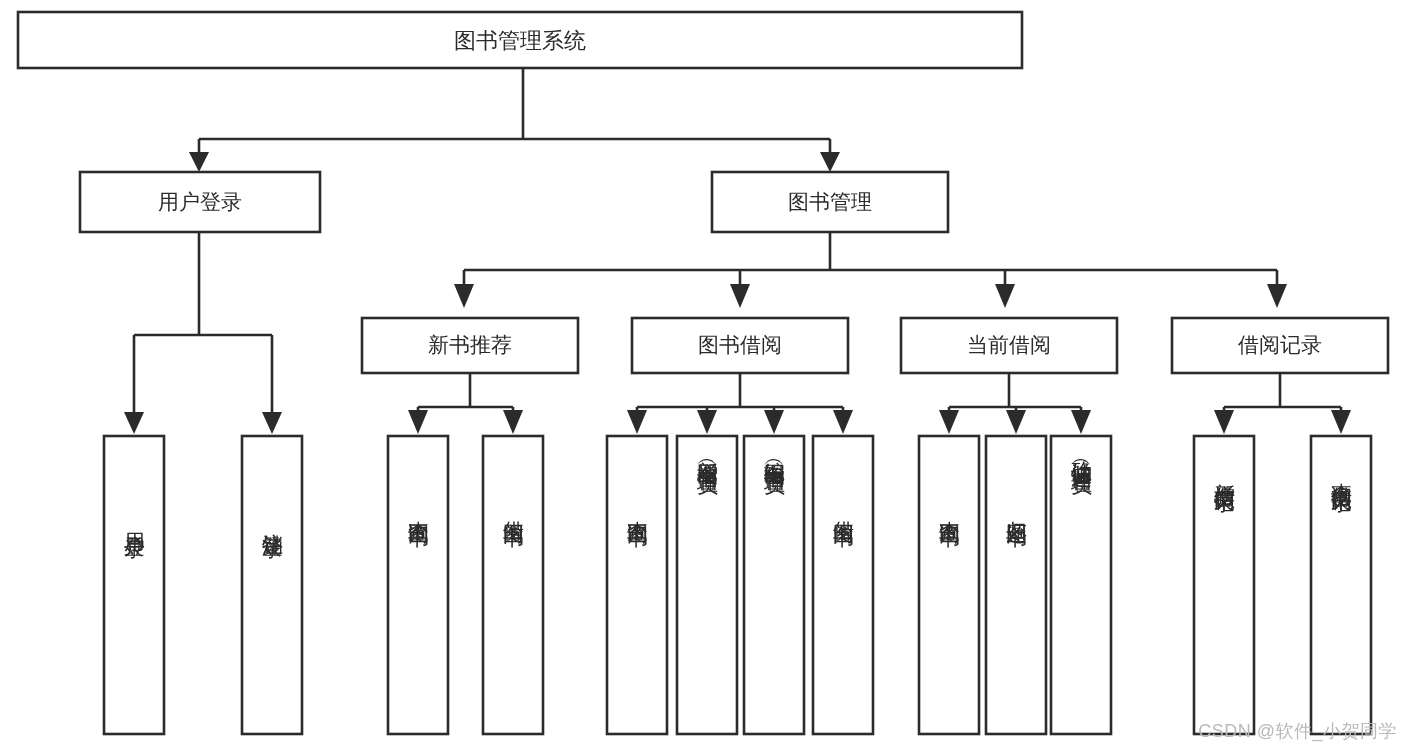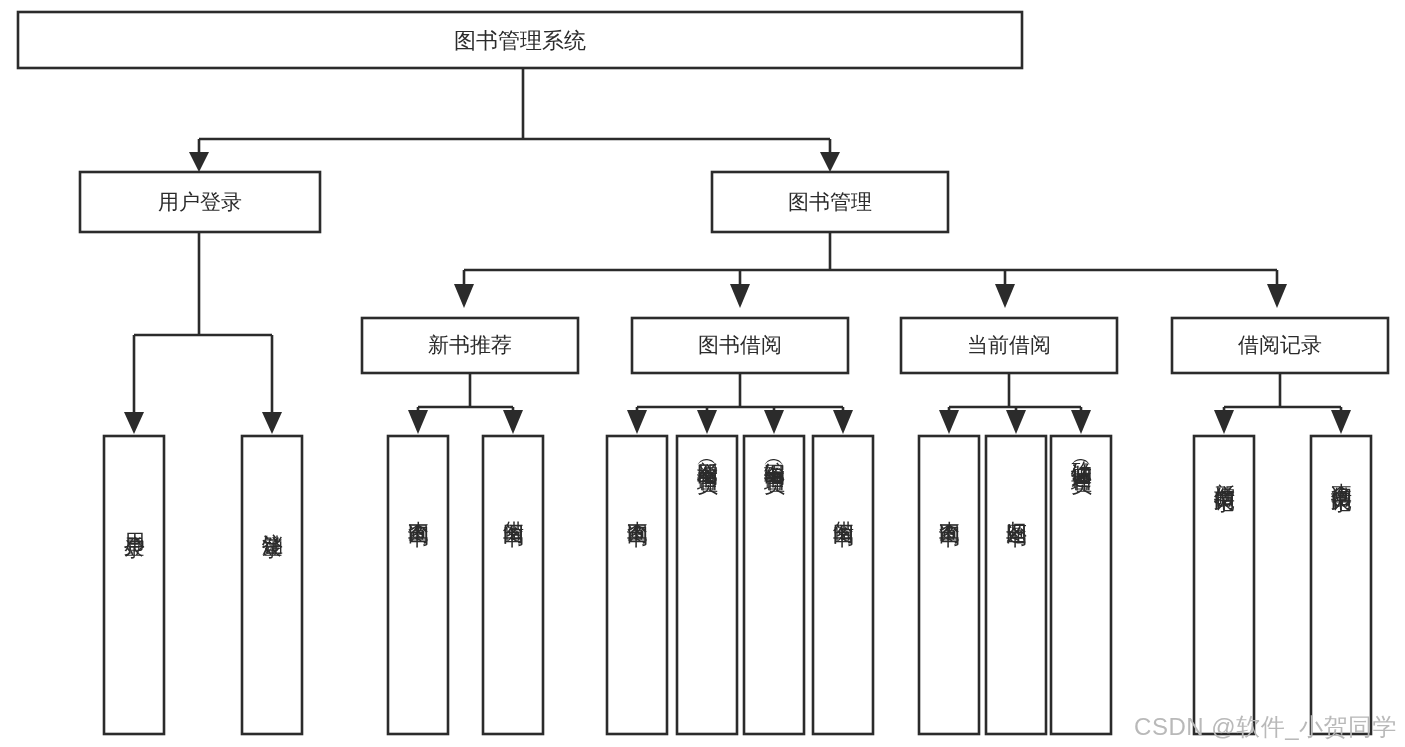--- a/index.html
+++ b/index.html
@@ -70,21 +70,21 @@
     line-height: 1.28;
     color: #2b2b2b;
     letter-spacing: 2px;
     white-space: nowrap;
   }
   .watermark {
     position: absolute;
     right: 8px;
     bottom: 4px;
     font-family: "Liberation Sans", "DejaVu Sans", sans-serif;
-    font-size: 24px;
+    font-size: 18px;
     color: #b9b9b9;
     letter-spacing: 0.5px;
     pointer-events: none;
     user-select: none;
   }
 </style>
 </head>
 <body>
 
 <div id="diagram-root">

